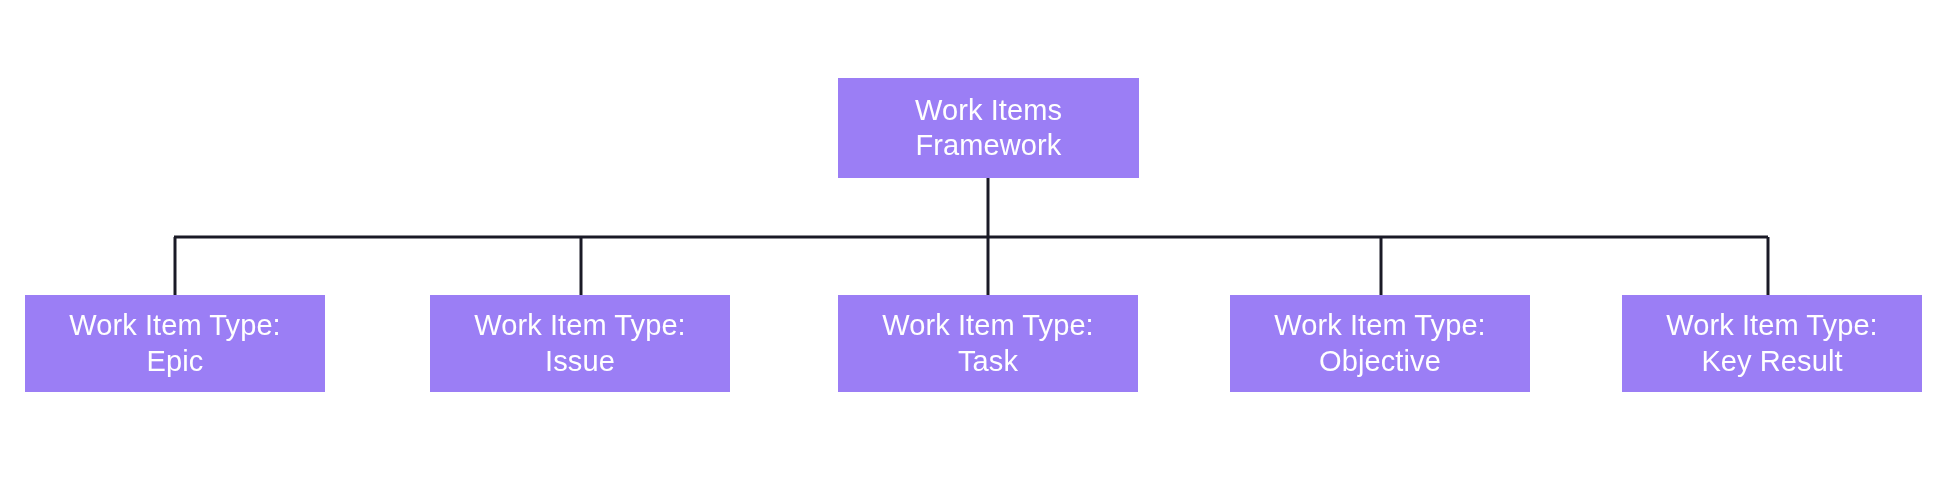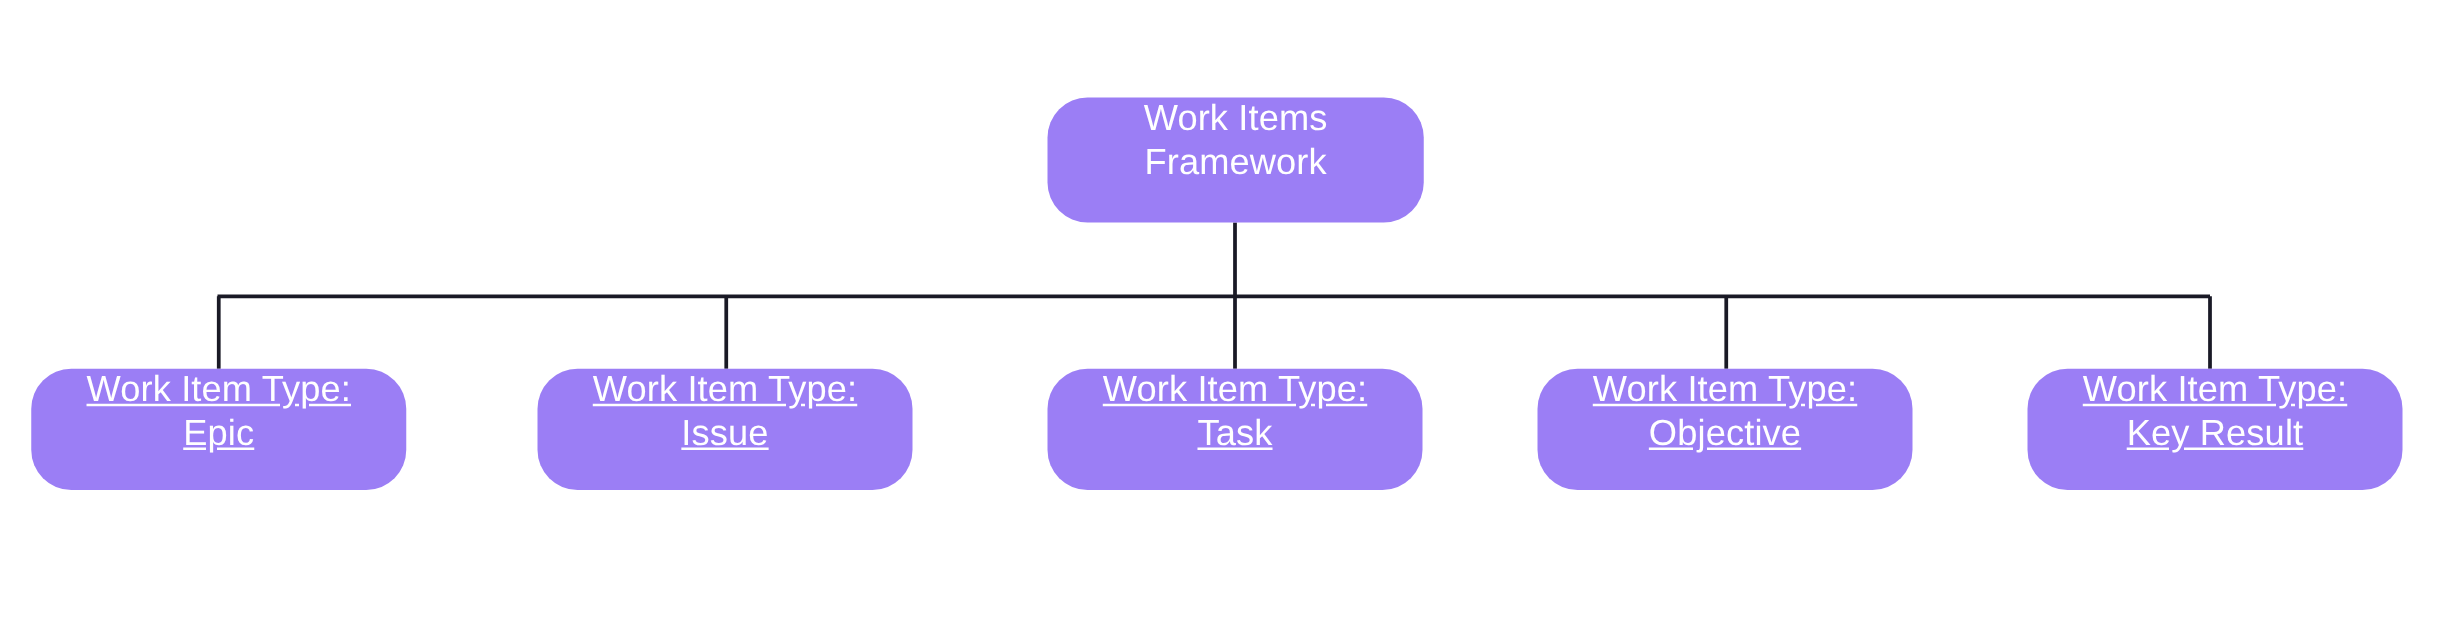--- a/index.html
+++ b/index.html
@@ -27,44 +27,43 @@
     top: 0;
     width: 1950px;
     height: 502px;
     pointer-events: none;
   }
 
   .node {
     position: absolute;
     box-sizing: border-box;
     display: flex;
+    align-items: center;
     justify-content: center;
     text-align: center;
     color: #ffffff;
     line-height: 1.22;
     letter-spacing: 0.1px;
     white-space: pre-line;
     user-select: none;
-    border-radius: 32px;
   }
 
   .node-root {
     left: 838px;
     top: 78px;
     width: 301px;
     height: 100px;
     font-size: 29px;
   }
 
   .node-leaf {
     top: 295px;
     width: 300px;
     height: 97px;
     font-size: 29px;
-    text-decoration: underline;
   }
 
   .leaf-0 { left: 25px; }
   .leaf-1 { left: 430px; }
   .leaf-2 { left: 838px; }
   .leaf-3 { left: 1230px; }
   .leaf-4 { left: 1622px; }
 </style>
 </head>
 <body>

